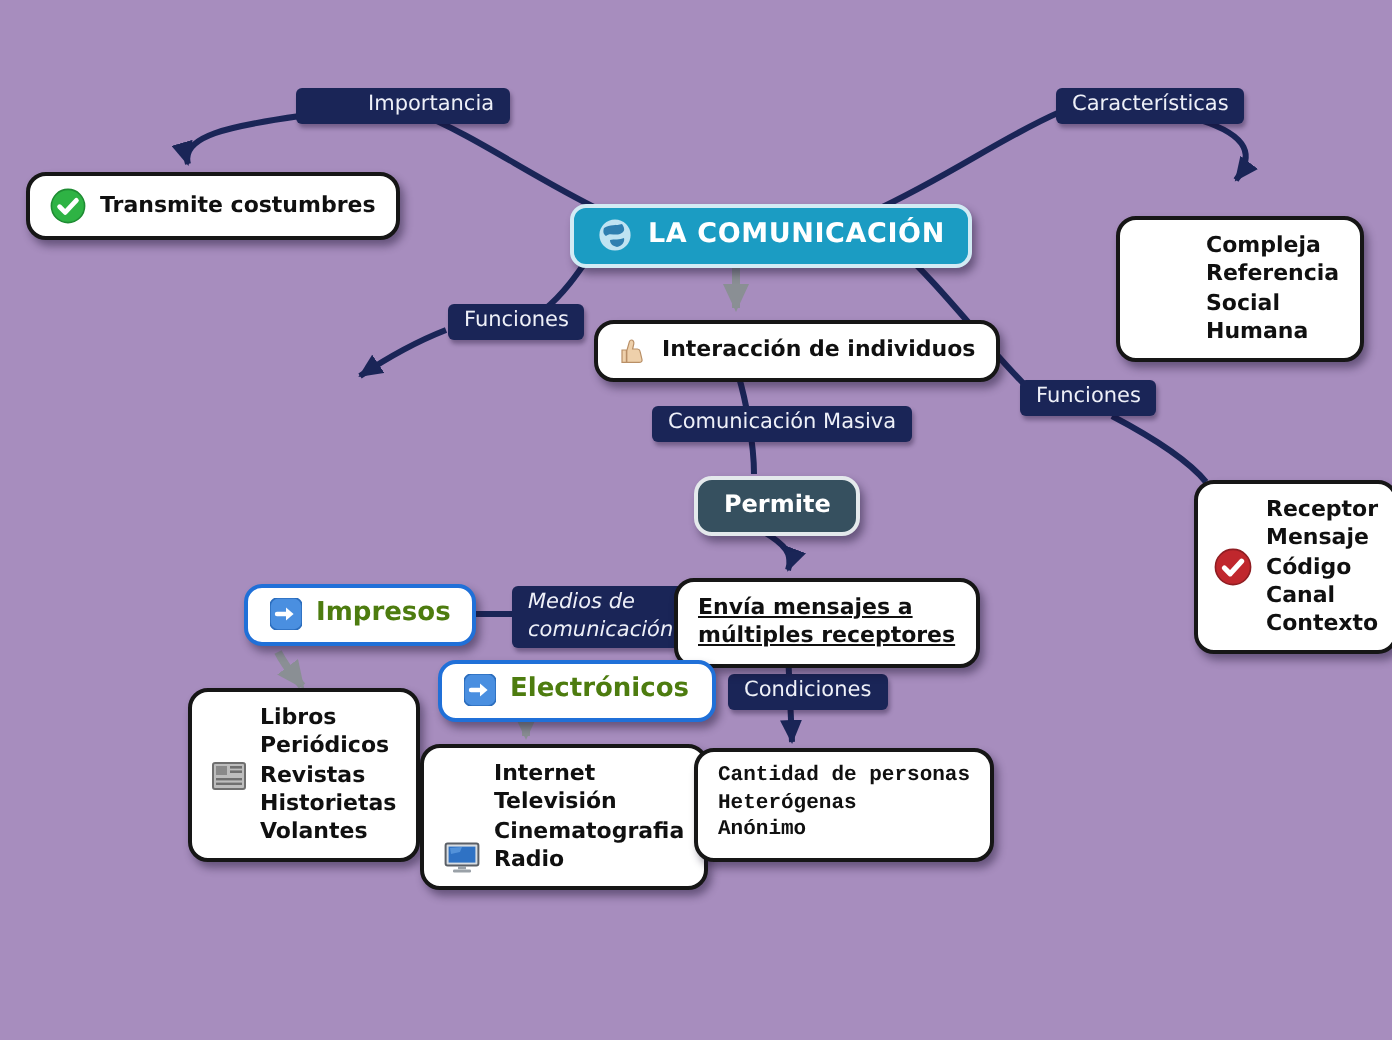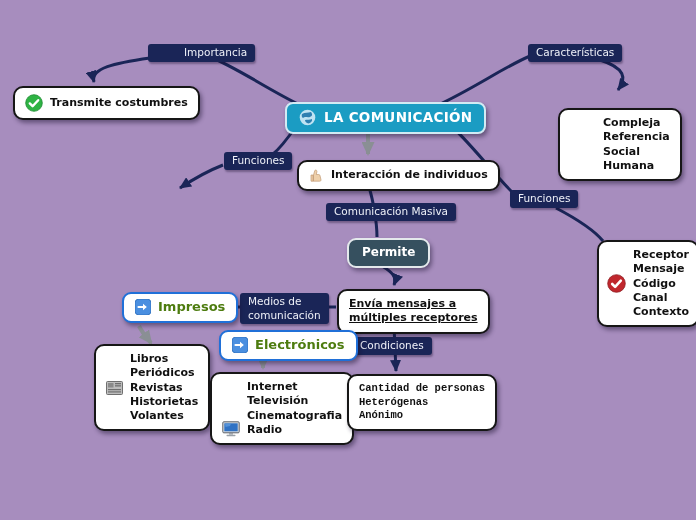--- a/index.html
+++ b/index.html
@@ -34,22 +34,22 @@
 
   .icon{display:inline-flex;flex:0 0 auto;align-items:center;}
 
   
   .p-central{left:285px;top:102px;}
   .p-importancia{left:148px;top:44px;padding-left:36px;}
   .p-caracteristicas{left:528px;top:44px;}
   .p-funciones{left:224px;top:152px;}
   .p-masiva{left:326px;top:203px;}
   .p-elementos{left:510px;top:190px;}
-  .p-medios{left:240px;top:293px;}
-  .p-condiciones{left:352px;top:337px;}
+  .p-medios{left:256px;top:293px;font-style:italic;}
+  .p-condiciones{left:364px;top:337px;}
   .p-transmite{left:13px;top:86px;}
   .p-compleja{left:558px;top:108px;padding-left:43px;}
   .p-funclist{left:68px;top:172px;}
   .p-interaccion{left:297px;top:160px;font-size:11px;}
   .p-permite{left:347px;top:238px;text-align:center;}
   .p-elemlist{left:597px;top:240px;padding:6px 8px;}
   .p-envia{left:337px;top:289px;text-decoration:underline;}
   .p-impresos{left:122px;top:292px;}
   .p-electronicos{left:219px;top:330px;}
   .p-impresoslist{left:94px;top:344px;}

